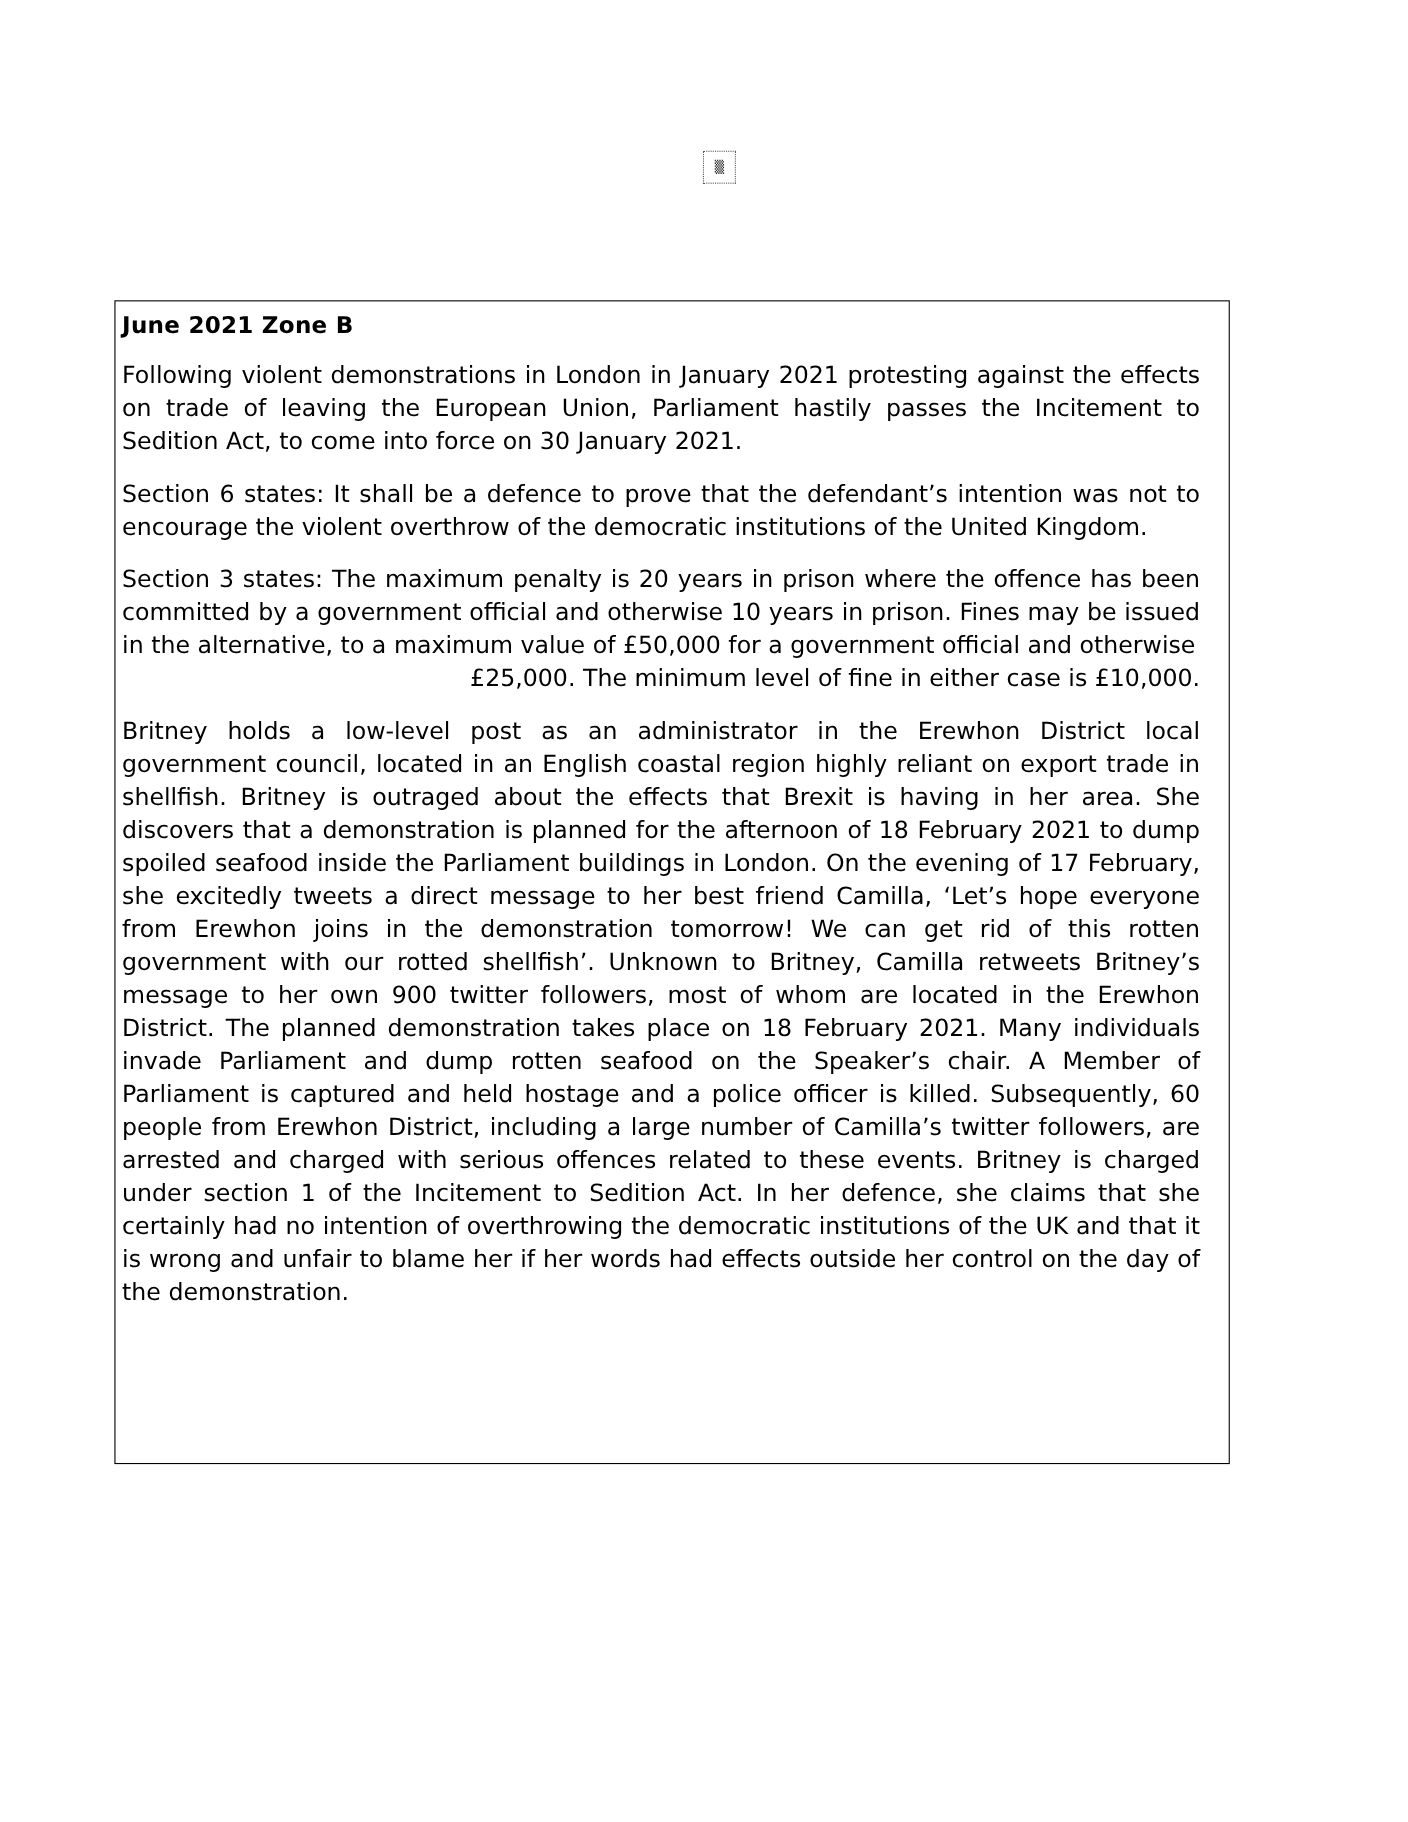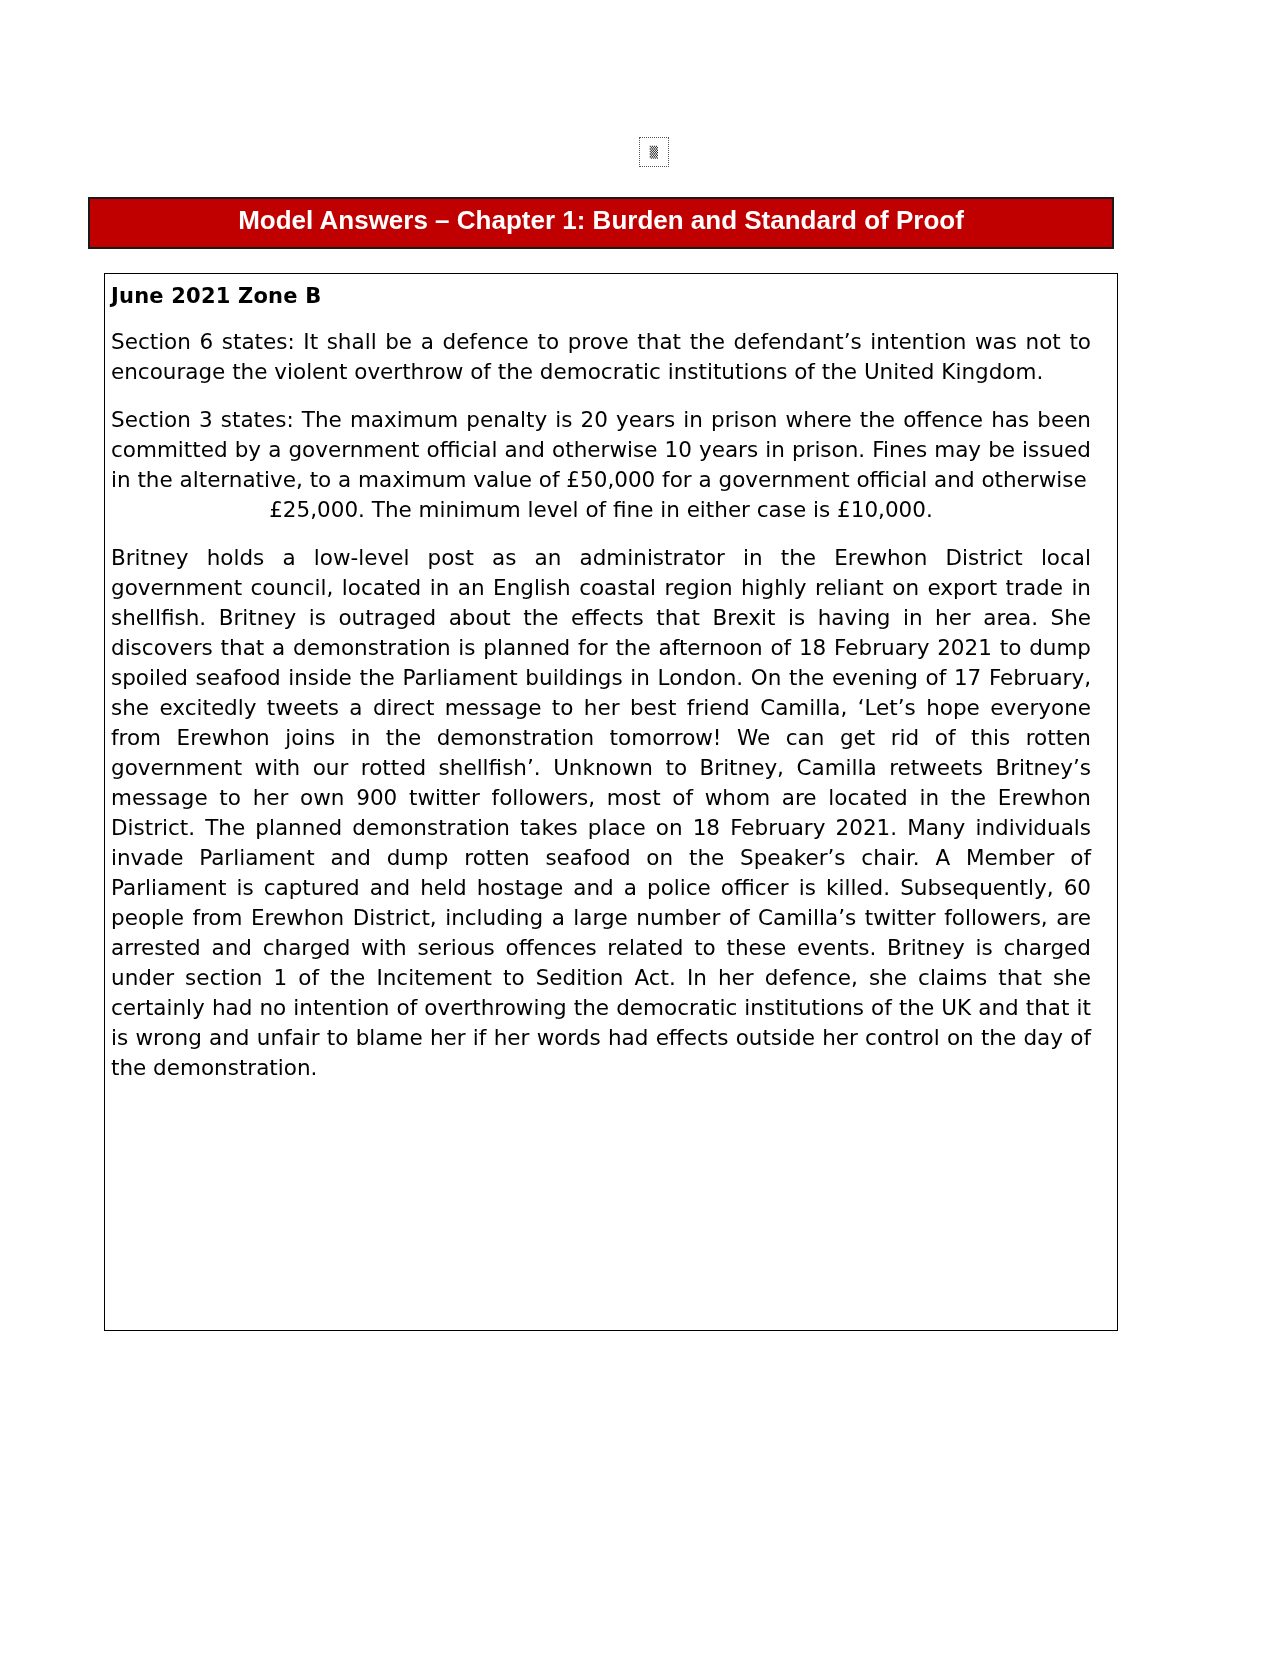--- a/index.html
+++ b/index.html
@@ -117,21 +117,21 @@
     text-justify: inter-word;
     font-size: 21.5px;
     line-height: 30px;
   }
   p.body-para:last-child {
     margin-bottom: 0;
   }
 
   .softline {
     display: block;
-    text-align: center;
+    text-align: right;
   }
 
   
   .highlight-block {
     position: absolute;
     left: 111px;
     top: 1455px;
     width: 980px;
     font-family: "DejaVu Sans", sans-serif;
     font-size: 21.5px;
@@ -155,33 +155,28 @@
 <body>
 
 <div class="page">
 
   <div class="placeholder-icon-wrap">
     <div class="placeholder-icon">
       <span class="glyph">▒</span>
     </div>
   </div>
 
-  <div class="banner">
-    <div class="banner-text">
-      <span>Model Answers – Chapter 1: Burden and Standard of Proof</span>
-      <span class="l2">(Problems)</span>
-    </div>
-  </div>
 
   <div class="content-box"></div>
 
   <div class="text-layer">
 
     <div class="doc-heading">June 2021 Zone B</div>
 
+    <p class="body-para">Following violent demonstrations in London in January 2021 protesting against the effects on trade of leaving the European Union, Parliament hastily passes the Incitement to Sedition Act, to come into force on 30 January 2021.</p>
 
 
     <p class="body-para">Section 6 states: It shall be a defence to prove that the defendant’s intention was not to encourage the violent overthrow of the democratic institutions of the United Kingdom.</p>
 
     <p class="body-para">
       <span>Section 3 states: The maximum penalty is 20 years in prison where the offence has been committed by a government official and otherwise 10 years in prison. Fines may be issued in the alternative, to a maximum value of £50,000 for a government official and otherwise</span>
       <span class="softline">£25,000. The minimum level of fine in either case is £10,000.</span>
     </p>
 
     <p class="body-para">Britney holds a low-level post as an administrator in the Erewhon District local government council, located in an English coastal region highly reliant on export trade in shellfish. Britney is outraged about the effects that Brexit is having in her area. She discovers that a demonstration is planned for the afternoon of 18 February 2021 to dump spoiled seafood inside the Parliament buildings in London. On the evening of 17 February, she excitedly tweets a direct message to her best friend Camilla, ‘Let’s hope everyone from Erewhon joins in the demonstration tomorrow! We can get rid of this rotten government with our rotted shellfish’. Unknown to Britney, Camilla retweets Britney’s message to her own 900 twitter followers, most of whom are located in the Erewhon District. The planned demonstration takes place on 18 February 2021. Many individuals invade Parliament and dump rotten seafood on the Speaker’s chair. A Member of Parliament is captured and held hostage and a police officer is killed. Subsequently, 60 people from Erewhon District, including a large number of Camilla’s twitter followers, are arrested and charged with serious offences related to these events. Britney is charged under section 1 of the Incitement to Sedition Act. In her defence, she claims that she certainly had no intention of overthrowing the democratic institutions of the UK and that it is wrong and unfair to blame her if her words had effects outside her control on the day of the demonstration.</p>

